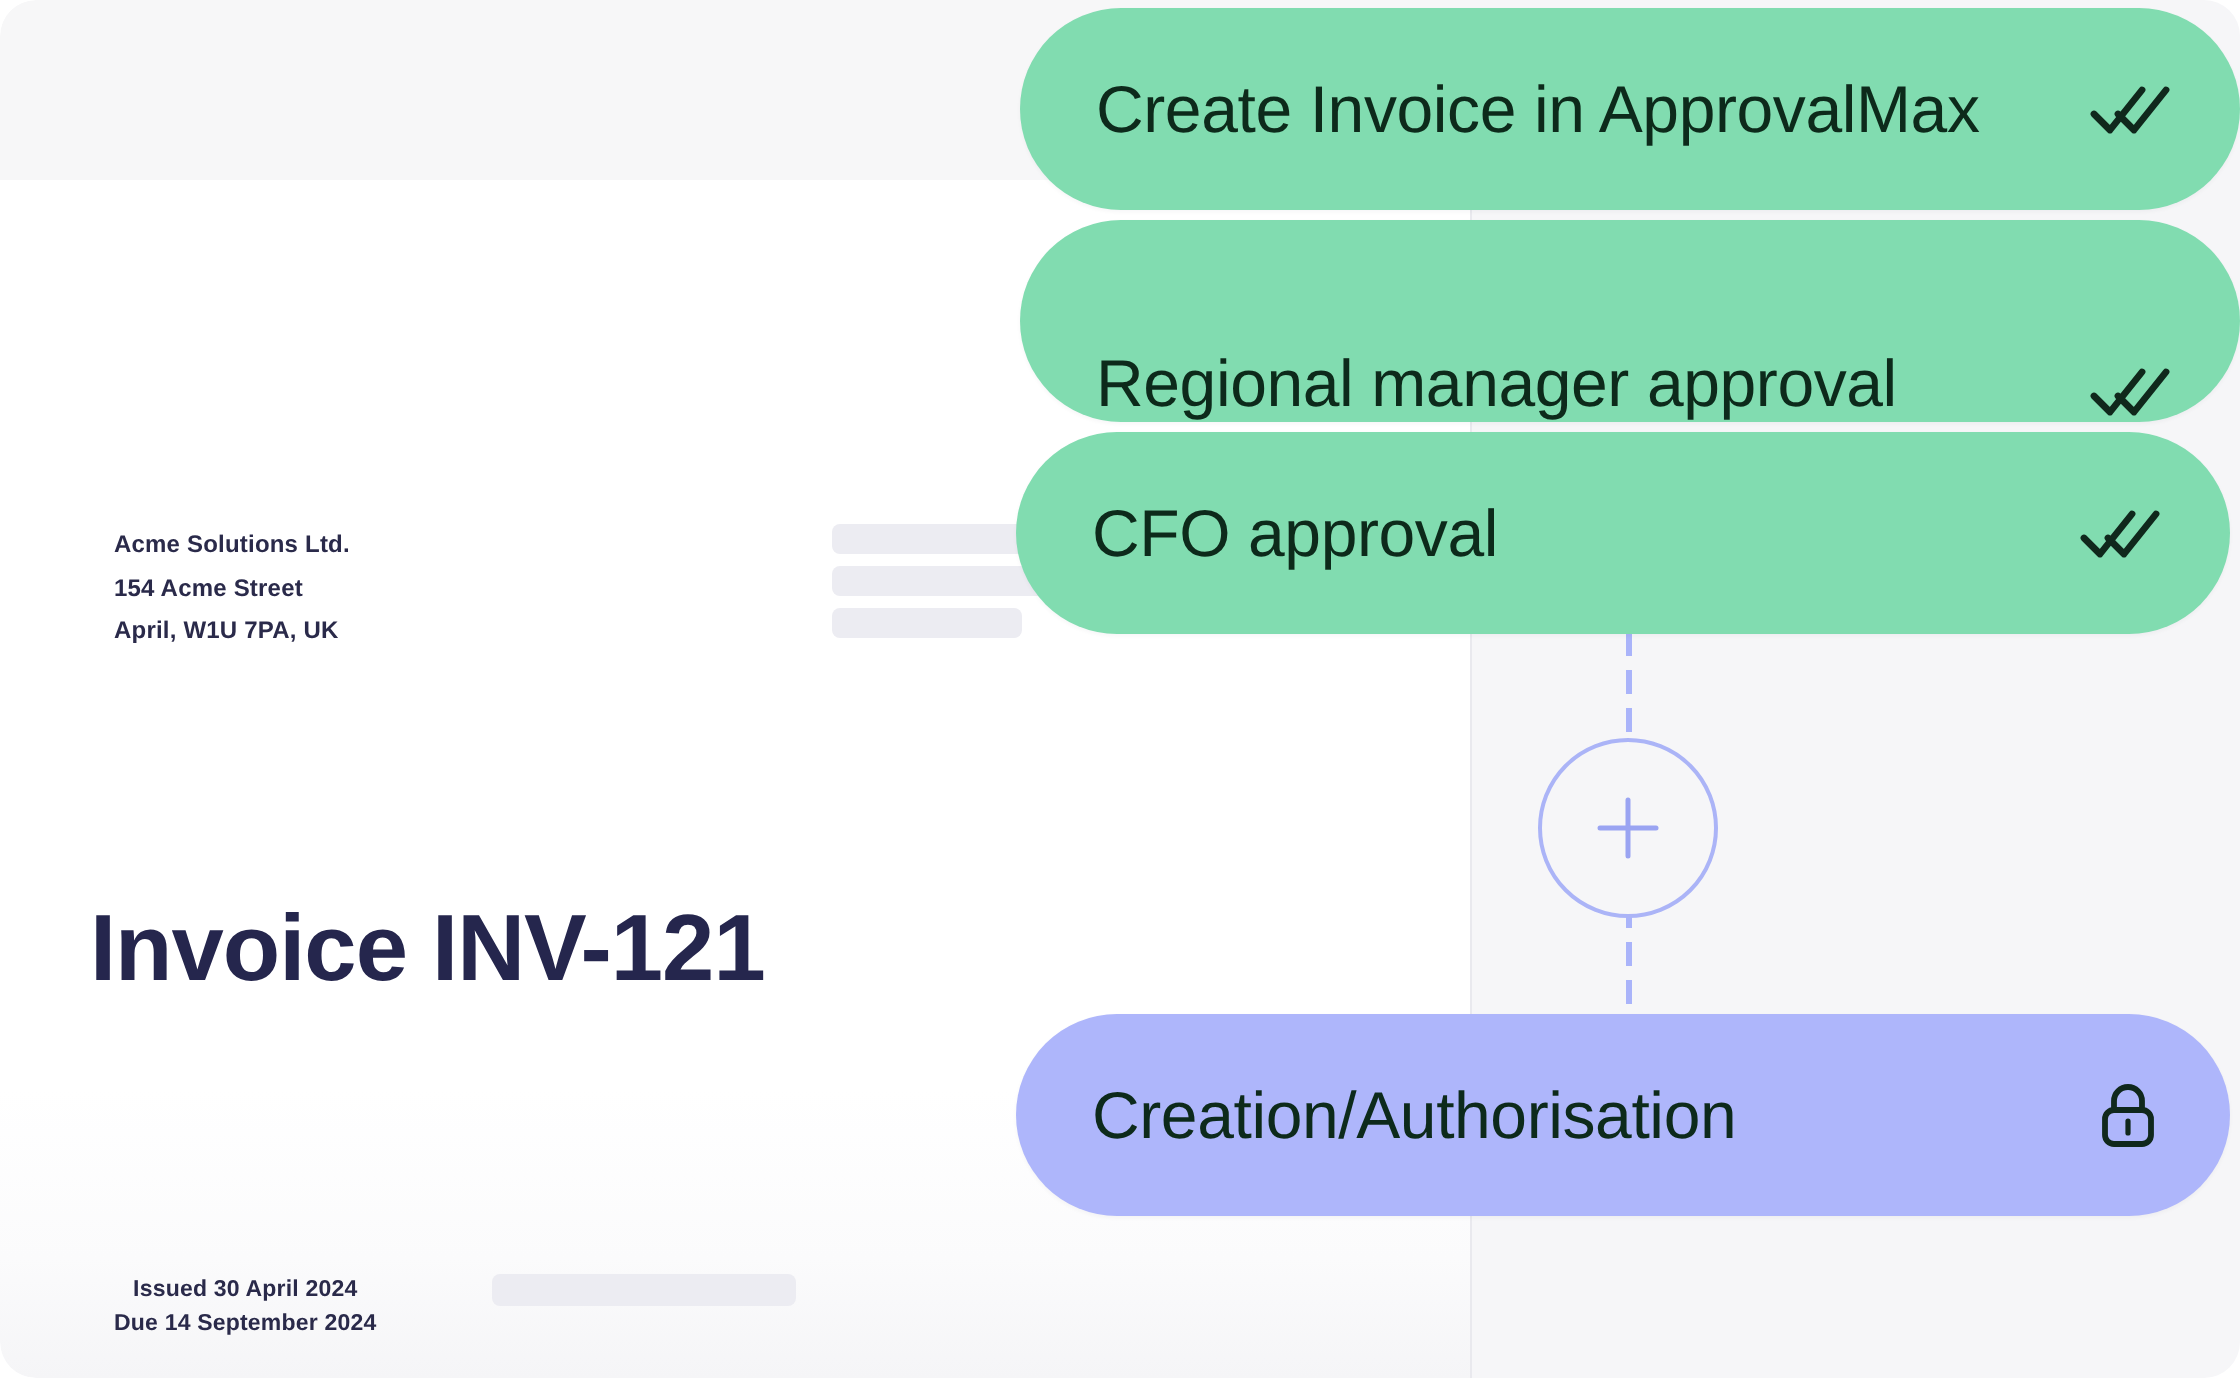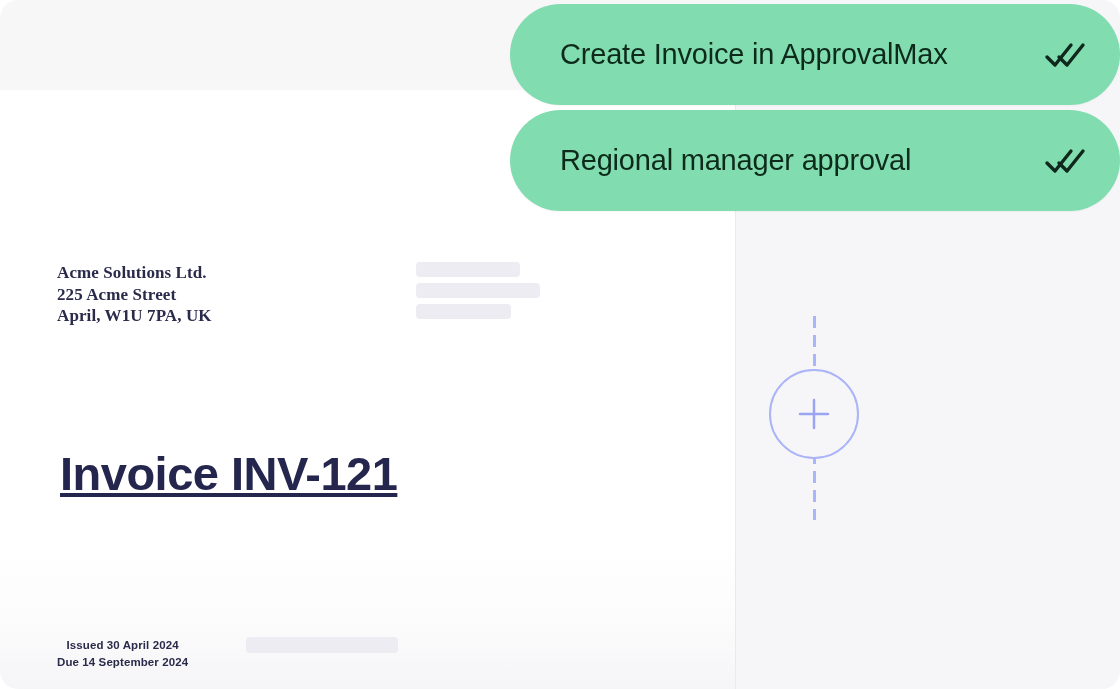--- a/index.html
+++ b/index.html
@@ -58,48 +58,46 @@
     border-bottom-left-radius: 18px;
   }
 
   .addr-block {
     position: absolute;
     left: 57px;
     top: 172px;
     line-height: 21.5px;
   }
   .addr-line {
-    font-size: 17px;
+    font-size: 12px;
     font-weight: 700;
     color: #2a2a4a;
     letter-spacing: 0.1px;
     white-space: nowrap;
-    font-family: Liberation Serif, serif;
   }
 
   .skel {
     position: absolute;
     background: #ececf2;
     border-radius: 4px;
   }
   .skel-a { left: 416px; top: 172px; width: 104px; height: 15px; }
   .skel-b { left: 416px; top: 193px; width: 124px; height: 15px; }
   .skel-c { left: 416px; top: 214px; width: 95px;  height: 15px; }
   .skel-d { left: 246px; top: 547px; width: 152px; height: 16px; }
 
   .invoice-title {
     position: absolute;
-    left: 60px;
+    left: 45px;
     top: 356px;
     font-size: 47px;
     font-weight: 700;
     color: #25264d;
     letter-spacing: -0.5px;
     white-space: nowrap;
-    text-decoration: underline;
   }
 
   .dates-block {
     position: absolute;
     left: 57px;
     top: 547px;
     line-height: 16.5px;
     text-align: center;
   }
   .date-line {
@@ -140,56 +138,55 @@
     position: absolute;
     display: flex;
     align-items: center;
     justify-content: space-between;
     border-radius: 60px;
     box-sizing: border-box;
     padding: 0 34px 0 38px;
     box-shadow: 0 1px 2px rgba(20,30,60,0.04);
   }
   .pill-label {
-    font-size: 29px;
+    font-size: 33px;
     font-weight: 400;
     color: #0d2a1b;
     letter-spacing: -0.2px;
     white-space: nowrap;
-    margin-left: 12px;
   }
   .pill-icon {
     flex: 0 0 auto;
     display: flex;
     align-items: center;
     justify-content: center;
     margin-left: 18px;
   }
   .pill-green { background: #81dcb0; }
   .pill-purple { background: #aeb6fb; }
 
   .pill-1 { left: 510px; top: 4px;   width: 610px; height: 101px; }
-  .pill-2 { left: 510px; top: 110px; width: 610px; height: 101px; }
+  .pill-2 { left: 510px; top: 110px; width: 610px; height: 101px; align-items: flex-end; }
   .pill-3 { left: 508px; top: 216px; width: 607px; height: 101px; }
   .pill-4 { left: 508px; top: 507px; width: 607px; height: 101px; }
 </style>
 </head>
 <body>
 
 <div class="screen">
 
   <div class="workflow-panel"></div>
   <div class="panel-divider"></div>
 
   <div class="doc-header"></div>
   <div class="doc-body">
 
     <div class="addr-block">
       <div class="addr-line">Acme Solutions Ltd.</div>
-      <div class="addr-line">225 Acme Street</div>
+      <div class="addr-line">154 Acme Street</div>
       <div class="addr-line">April, W1U 7PA, UK</div>
     </div>
 
     <div class="skel skel-a"></div>
     <div class="skel skel-b"></div>
     <div class="skel skel-c"></div>
 
     <div class="invoice-title">Invoice INV-121</div>
 
     <div class="dates-block">
@@ -223,15 +220,34 @@
   <div class="pill pill-green pill-2">
     <span class="pill-label">Regional manager approval</span>
     <span class="pill-icon">
       <svg width="42" height="30" viewBox="0 0 42 30">
         <path d="M3 17 L11 25 L27 5" fill="none" stroke="#10281c" stroke-width="3.4" stroke-linecap="round" stroke-linejoin="round"></path>
         <path d="M15 17 L23 25 L39 5" fill="none" stroke="#10281c" stroke-width="3.4" stroke-linecap="round" stroke-linejoin="round"></path>
       </svg>
     </span>
   </div>
 
-
+  <div class="pill pill-green pill-3">
+    <span class="pill-label">CFO approval</span>
+    <span class="pill-icon">
+      <svg width="42" height="30" viewBox="0 0 42 30">
+        <path d="M3 17 L11 25 L27 5" fill="none" stroke="#10281c" stroke-width="3.4" stroke-linecap="round" stroke-linejoin="round"></path>
+        <path d="M15 17 L23 25 L39 5" fill="none" stroke="#10281c" stroke-width="3.4" stroke-linecap="round" stroke-linejoin="round"></path>
+      </svg>
+    </span>
+  </div>
+
+  <div class="pill pill-purple pill-4">
+    <span class="pill-label">Creation/Authorisation</span>
+    <span class="pill-icon">
+      <svg width="34" height="38" viewBox="0 0 34 38">
+        <path d="M10 16 V11.5 a7 7 0 0 1 14 0 V16" fill="none" stroke="#10281c" stroke-width="2.9" stroke-linecap="round"></path>
+        <rect x="5.5" y="16" width="23" height="17" rx="4.5" fill="none" stroke="#10281c" stroke-width="2.9"></rect>
+        <line x1="17" y1="21.5" x2="17" y2="27.5" stroke="#10281c" stroke-width="2.6" stroke-linecap="round"></line>
+      </svg>
+    </span>
+  </div>
 
 </div>
 
 </body></html>

